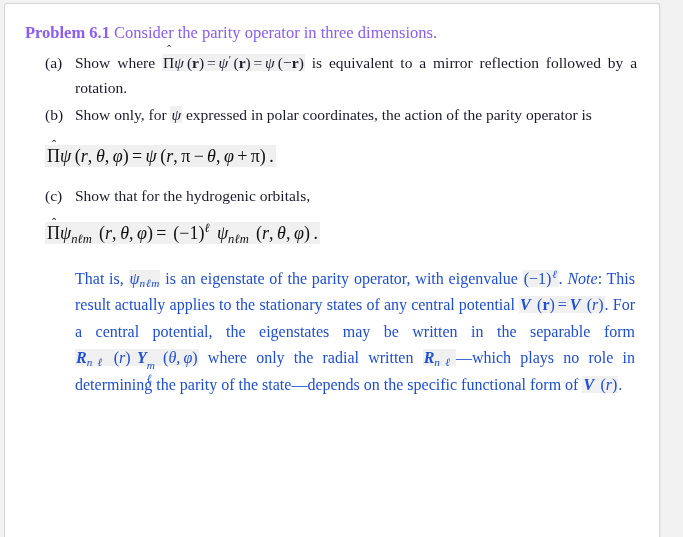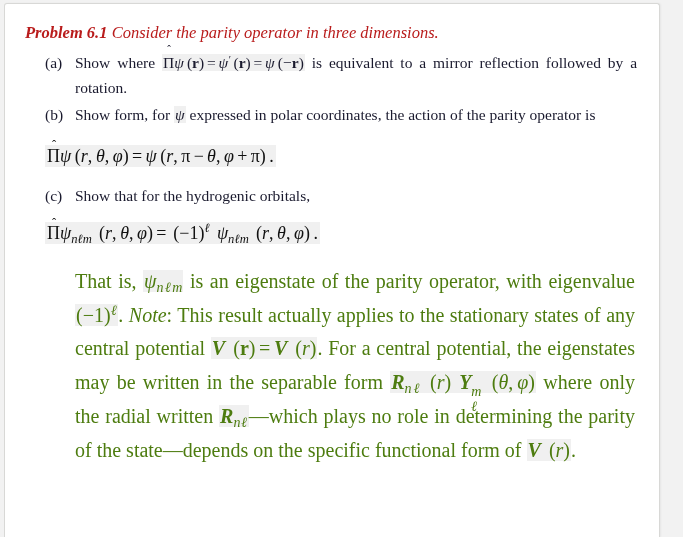--- a/index.html
+++ b/index.html
@@ -29,25 +29,24 @@
     overflow: hidden;
   }
 
   .inner {
     padding: 18px 20px 0 18px;
   }
 
   
   .problem-head {
     font-size: 16.5px;
-    color: #b91c1c;
+    color: #8b5cf6;
     line-height: 1.35;
     margin: 0 0 6px 2px;
     white-space: nowrap;
-    font-style: italic;
   }
   .problem-head b { font-weight: bold; }
 
   .part {
     display: flex;
     align-items: flex-start;
     margin: 0 0 2px 0;
     font-size: 15.5px;
     color: #1a1a2e;
   }
@@ -62,22 +61,22 @@
     flex: 1 1 auto;
     line-height: 1.62;
     text-align: justify;
     text-justify: inter-word;
     padding-right: 2px;
   }
   .part-body.narrow { padding-right: 0; font-family: Liberation Serif, serif; }
 
   .tail-block {
     margin: 6px 0 0 52px;
-    font-size: 20px;
-    color: #4d7c0f;
+    font-size: 16px;
+    color: #1d4ed8;
     line-height: 1.66;
     text-align: justify;
     text-justify: inter-word;
     padding-right: 4px;
   }
 
   
   .m {
     background: #f0f0f0;
     font-family: "Liberation Serif", "DejaVu Serif", serif;
@@ -164,21 +163,21 @@
       <div class="part-body">
         <span>Show where</span>
         <span class="m" title="Pi-hat psi (r) = psi-prime (r) = psi (-r)"><span class="hatwrap"><span class="hatmark">ˆ</span>Π</span><span class="mi">ψ</span><span class="thin"></span><span class="mup">(</span><span class="mb">r</span><span class="mup">)</span><span class="op">=</span><span class="mi">ψ</span><span class="sup" style="vertical-align:0.45em;">′</span><span class="thin"></span><span class="mup">(</span><span class="mb">r</span><span class="mup">)</span><span class="op">=</span><span class="mi">ψ</span><span class="thin"></span><span class="mup">(</span>−<span class="mb">r</span><span class="mup">)</span></span>
         <span>is equivalent to a mirror reflection followed by a rotation.</span>
       </div>
     </div>
 
     <div class="part">
       <div class="part-label">(b)</div>
       <div class="part-body">
-        <span>Show form, for</span>
+        <span>Show only, for</span>
         <span class="m mi">ψ</span>
         <span>expressed in polar coordinates, the action of the parity operator is</span>
       </div>
     </div>
 
     <div class="display-eq eq-b">
       <span class="m" title="Pi-hat psi (r, theta, phi) = psi (r, pi - theta, phi + pi)."><span class="hatwrap"><span class="hatmark">ˆ</span>Π</span><span class="mi">ψ</span><span class="thin"></span><span class="mup">(</span><span class="mi">r</span><span class="mup">, </span><span class="mi">θ</span><span class="mup">, </span><span class="mi">φ</span><span class="mup">)</span><span class="op">=</span><span class="mi">ψ</span><span class="thin"></span><span class="mup">(</span><span class="mi">r</span><span class="mup">, </span><span class="mup">π</span><span class="op">−</span><span class="mi">θ</span><span class="mup">, </span><span class="mi">φ</span><span class="op">+</span><span class="mup">π</span><span class="mup">) .</span></span>
     </div>
 
     <div class="part">

